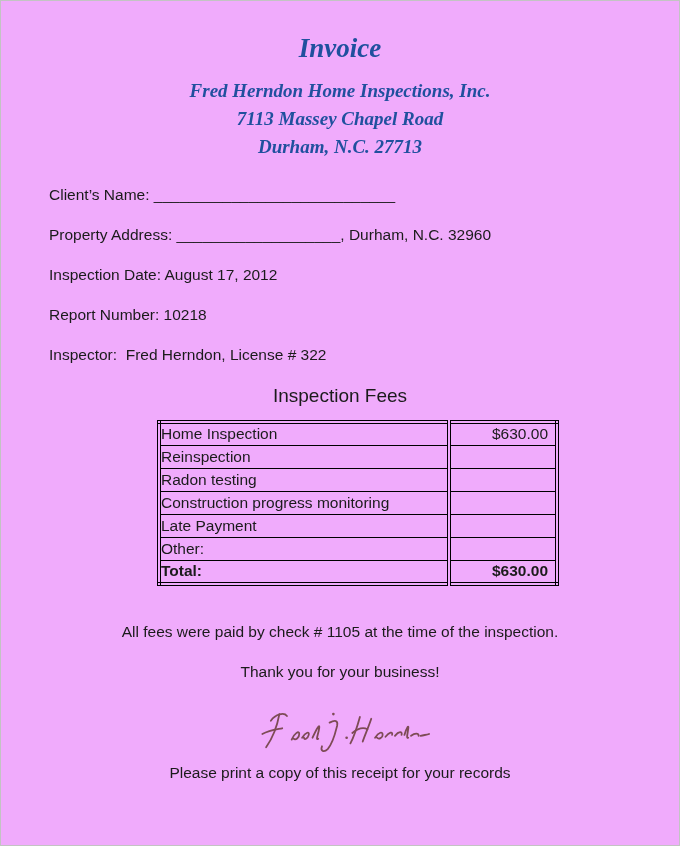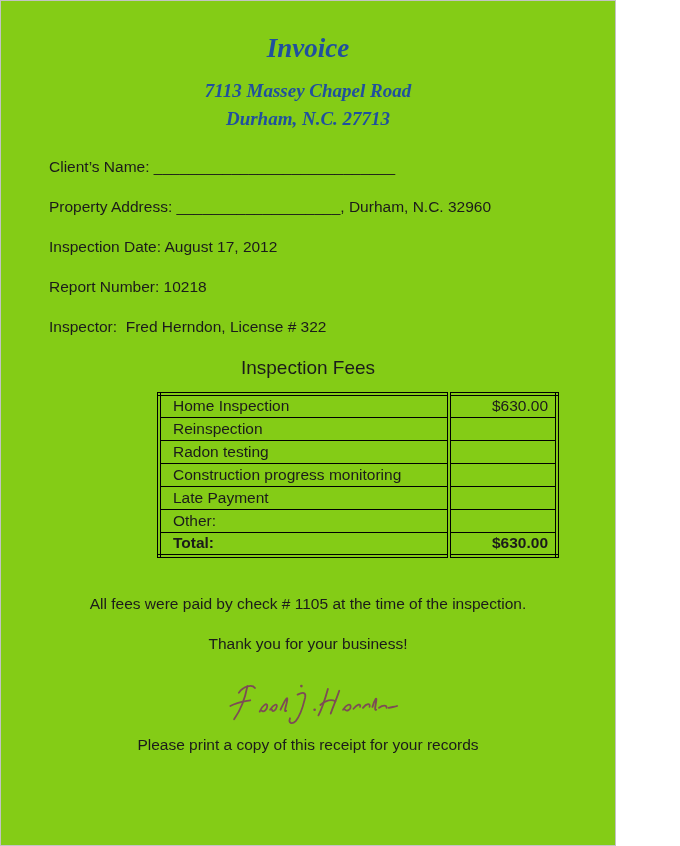--- a/index.html
+++ b/index.html
@@ -3,23 +3,23 @@
 <meta charset="utf-8">
 <style>
   :root {
     --header-blue: #20509E;
     --signature-ink: #7D4B55;
     --ink: #1b1b1b;
   }
   * { box-sizing: border-box; margin: 0; padding: 0; }
   html, body { background: #fff; }
   .page {
-    width: 616px;
+    width: 680px;
     height: 846px;
-    background: #84cc16;
+    background: #f0abfc;
     border: 1px solid #c3c3c3;
     font-family: "Liberation Sans", sans-serif;
     color: var(--ink);
     overflow: hidden;
   }
   .header { text-align: center; padding-top: 32px; }
   .invoice-title {
     font-family: "Liberation Serif", serif;
     font-style: italic;
     font-weight: bold;
@@ -54,21 +54,21 @@
   .fees-table {
     border-collapse: collapse;
     margin: 16px 0 0 156px;
     width: 402px;
     border: 4px double #000;
     table-layout: fixed;
   }
   .fees-table td {
     border: 1px solid #000;
     height: 23px;
-    padding: 1px 7px 2px 12px;
+    padding: 1px 7px 2px 0;
     font-size: 15.5px;
     vertical-align: middle;
     margin-left: 28px;
   }
   .fees-table td.fee-item-cell {
     width: 290px;
     border-right: 4px double #000;
   }
   .fees-table td.fee-amount-cell { text-align: right; }
   .fees-table tr.total-row td { font-weight: bold; }
@@ -78,20 +78,21 @@
   .signature-wrap { margin-top: 26px; height: 54px; }
   .print-note { margin-top: 4px; line-height: 17px; }
 </style>
 </head>
 <body>
 
 <div class="page">
 
   <div class="header">
     <div class="invoice-title">Invoice</div>
+    <div class="company-line">Fred Herndon Home Inspections, Inc.</div>
     <div class="company-line">7113 Massey Chapel Road</div>
     <div class="company-line">Durham, N.C. 27713</div>
   </div>
 
   <div class="details">
     <div class="detail-line"><span>Client’s Name: </span><span>____________________________</span></div>
     <div class="detail-line"><span>Property Address: </span><span>___________________</span><span>, Durham, N.C. 32960</span></div>
     <div class="detail-line">Inspection Date: August 17, 2012</div>
     <div class="detail-line">Report Number: 10218</div>
     <div class="detail-line">Inspector:  Fred Herndon, License # 322</div>

